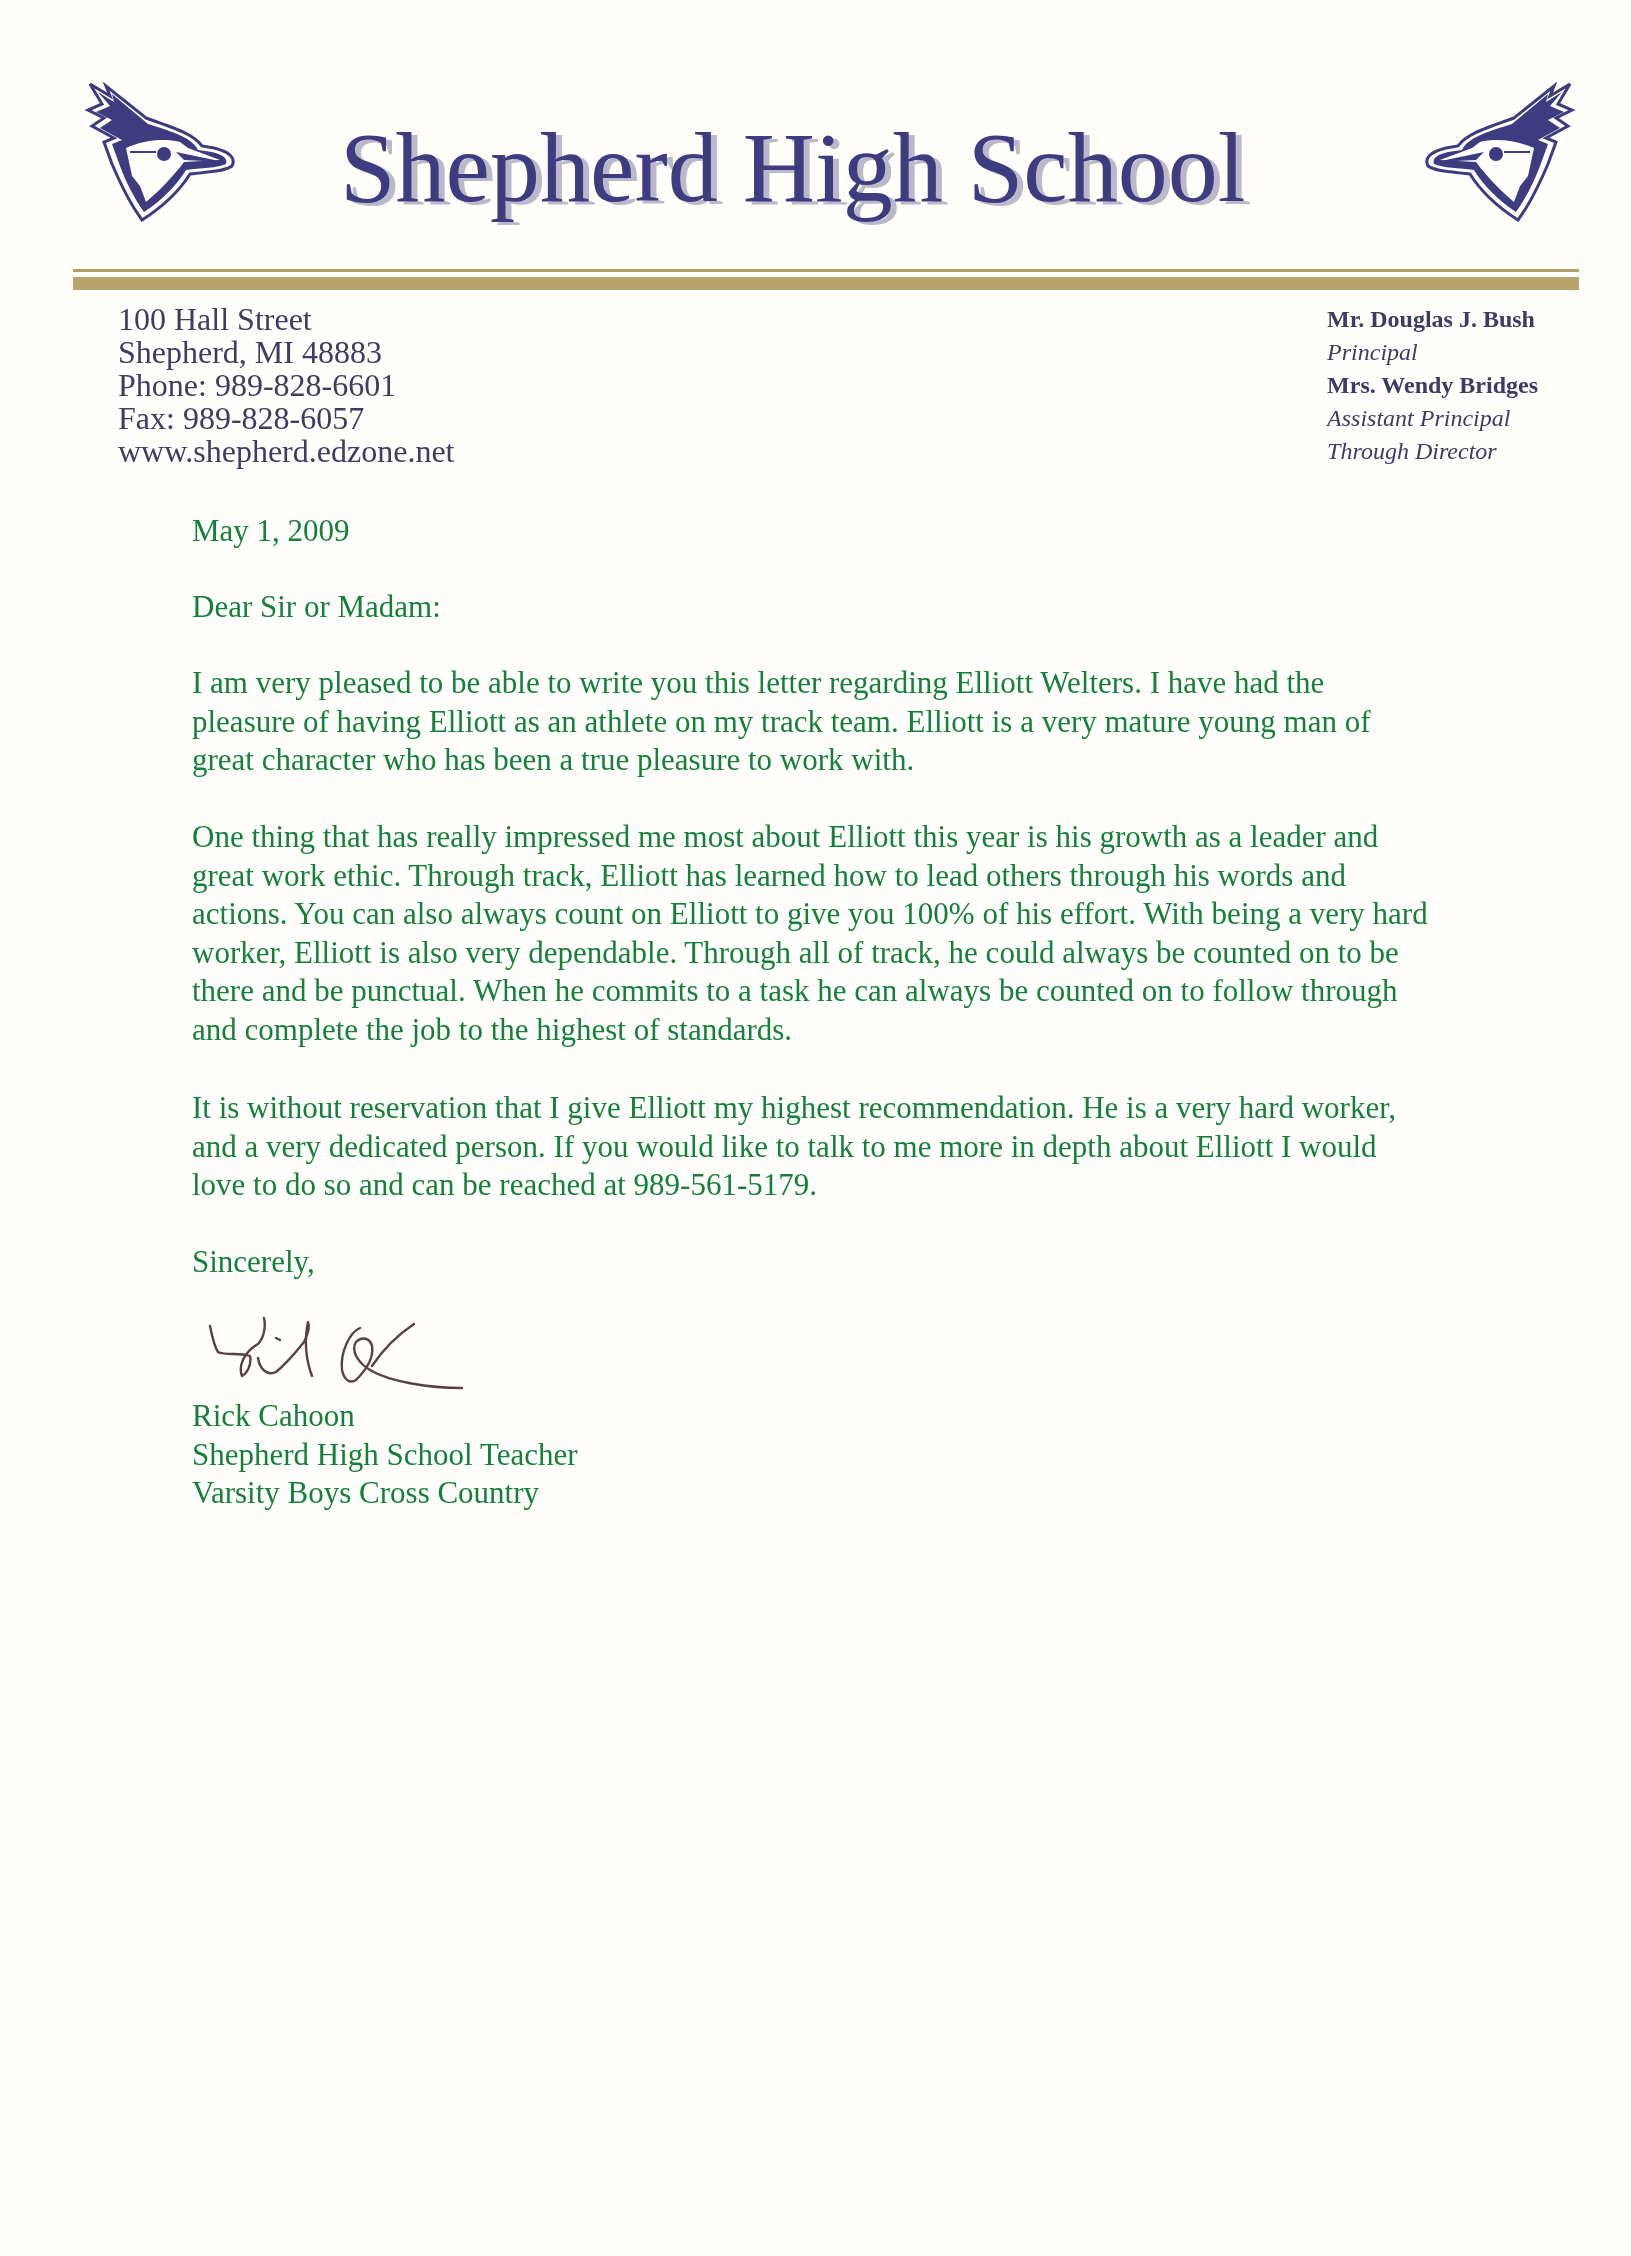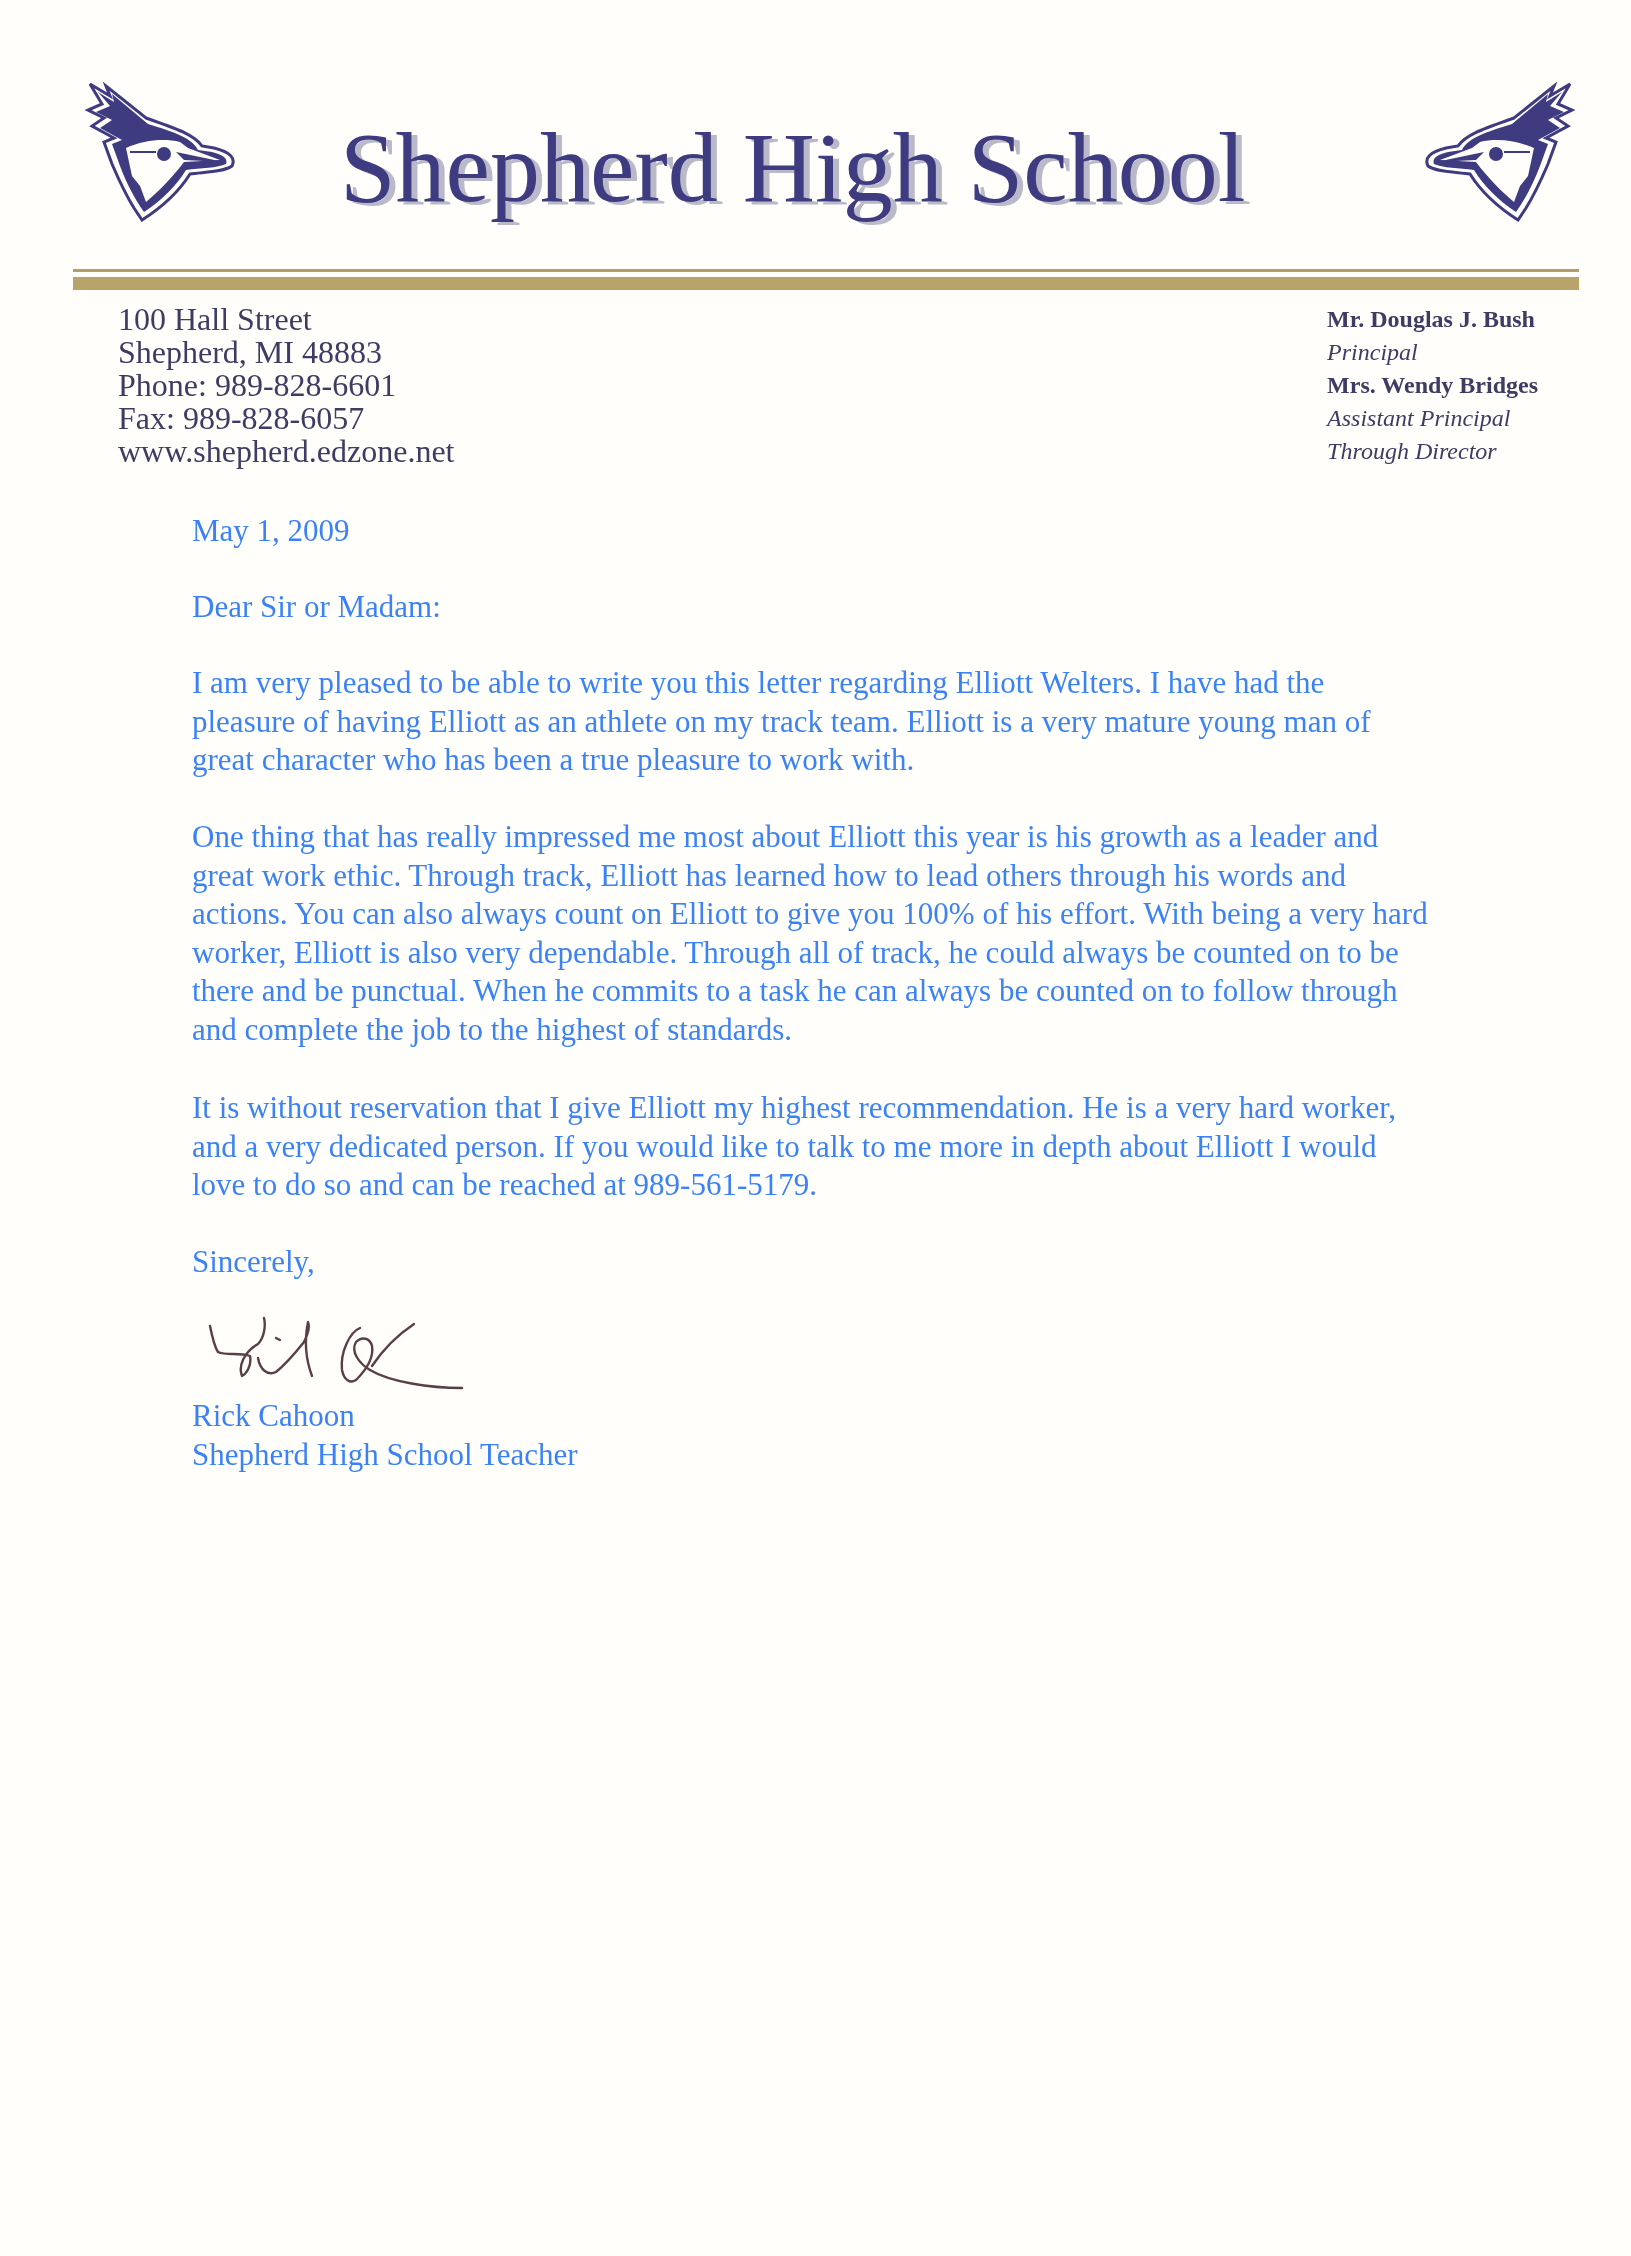--- a/index.html
+++ b/index.html
@@ -35,21 +35,21 @@
 
   #staff {
     right: 93px; top: 303px; 
     font-size: 24px; line-height: 33px; color: #3d3c64;
   }
   #staff .name { font-weight: bold; }
   #staff .role { font-style: italic; }
 
   .body-text {
     left: 192px; width: 1240px;
-    font-size: 31px; line-height: 38.5px; color: #3b82f6;
+    font-size: 31px; line-height: 38.5px; color: #15803d;
   }
   .body-text p { margin: 0; }
   #date { top: 512px; }
   #salutation { top: 588px; }
   #para1 { top: 664px; }
   #para2 { top: 818px; }
   #para3 { top: 1089px; }
   #closing { top: 1243px; }
 
   #signature { left: 200px; top: 1296px; width: 290px; height: 100px; }
@@ -123,13 +123,14 @@
     <path d="M58 62 C60 74 68 80 76 76 C86 68 96 56 104 46 C108 38 110 30 108 26 C104 46 106 64 112 80"></path>
     <path d="M76 42 L80 44"></path>
     <path d="M160 32 C150 36 140 56 142 74 C144 84 150 88 156 84 C166 74 174 62 172 50 C170 42 162 40 156 46 C150 56 160 68 170 74 C190 86 230 92 262 92"></path>
     <path d="M172 70 C184 52 196 40 214 28"></path>
   </svg>
 </div>
 
 <div id="signer" class="abs body-text">
   <div>Rick Cahoon</div>
   <div>Shepherd High School Teacher</div>
+  <div>Varsity Boys Cross Country</div>
 </div>
 
 </body></html>

